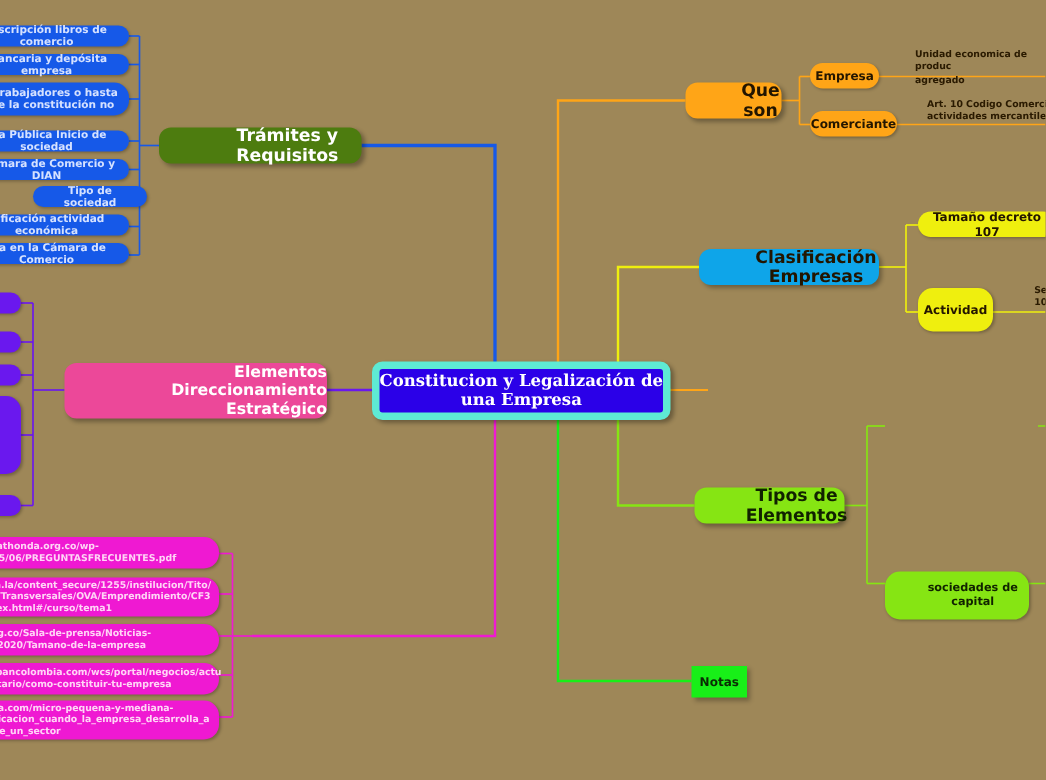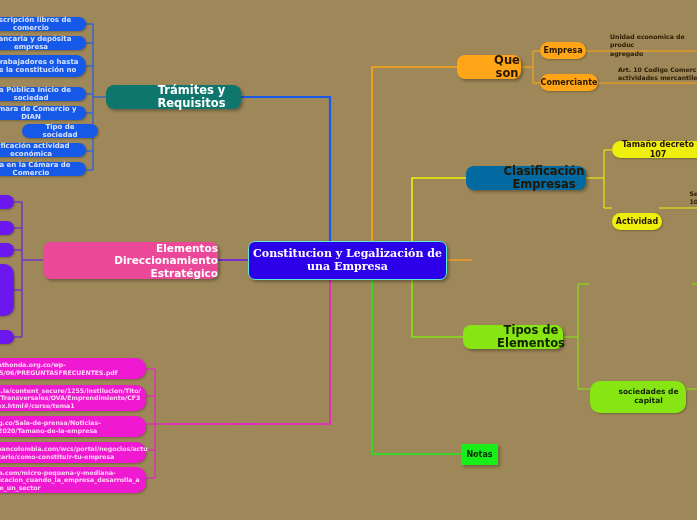--- a/index.html
+++ b/index.html
@@ -37,39 +37,39 @@
     font-weight: bold;
     line-height: 1.15;
     white-space: pre-line;
     z-index: 5;
   }
 
   
   .root {
     background: #2b00e8;
     color: #ffffff;
-    border: 1px solid #5eead4;
+    border: 5px solid #5eead4;
     border-radius: 7px;
     font-family: "DejaVu Serif", serif;
     font-size: 11px;
     box-shadow: 2px 2px 3px rgba(0,0,0,.32);
   }
 
   
   .main {
     border-radius: 8px;
     font-size: 11.5px;
     box-shadow: 2px 2px 3px rgba(0,0,0,.30);
     padding-left: 36px;
   }
-  .main.blue   { background:#0f766e; color:#ffffff; }
+  .main.blue   { background:#4d7c0f; color:#ffffff; }
   .main.purple { background:#ec4899; color:#ffffff; font-size:10.5px;text-align:right; }
   .main.magenta{ background:#ef19d2; color:#ffffff; }
   .main.orange { background:#ffa517; color:#231500; }
-  .main.yellow { background:#0369a1; color:#231500; }
+  .main.yellow { background:#0ea5e9; color:#231500; }
   .main.green  { background:#86e513; color:#112200; }
 
   
   .leaf {
     border-radius: 10px;
     font-size: 7px;
     padding: 2px 5px;
     box-shadow: 1px 1px 2px rgba(0,0,0,.25);
   }
   .leaf.blue    { background:#1659e8; color:#d6e2ff; }
@@ -210,21 +210,21 @@
   <div class="node leaf orange" style="left:540px; top:74px; width:58px; height:17px;">Comerciante</div>
 
   <div class="note" style="left:610px; top:33px; width:92px;">Unidad economica de produc
 agregado</div>
   <div class="note" style="left:618px; top:66px; width:92px;">Art. 10 Codigo Comercio
 actividades mercantiles</div>
 
   <div class="node main yellow" style="left:466px; top:166px; width:120px; height:24px;">Clasificación Empresas</div>
 
   <div class="node leaf yellow" style="left:612px; top:141px; width:92px; height:17px;">Tamaño decreto 107</div>
-  <div class="node leaf yellow" style="left:612px; top:213px; width:50px; height:17px;">Actividad</div>
+  <div class="node leaf yellow" style="left:612px; top:192px; width:50px; height:29px;">Actividad</div>
 
   <div class="note center" style="left:681px; top:190px; width:30px;">Seg
 107</div>
 
   <div class="node main green" style="left:463px; top:325px; width:100px; height:24px;">Tipos de Elementos</div>
 
   <div class="node leaf green" style="left:590px; top:381px; width:96px; height:32px;padding-left:26px;">sociedades de capital</div>
 
   <div class="node main flat leaf" style="left:461px; top:444px; width:37px; height:21px; border-radius:0;">Notas</div>
 

